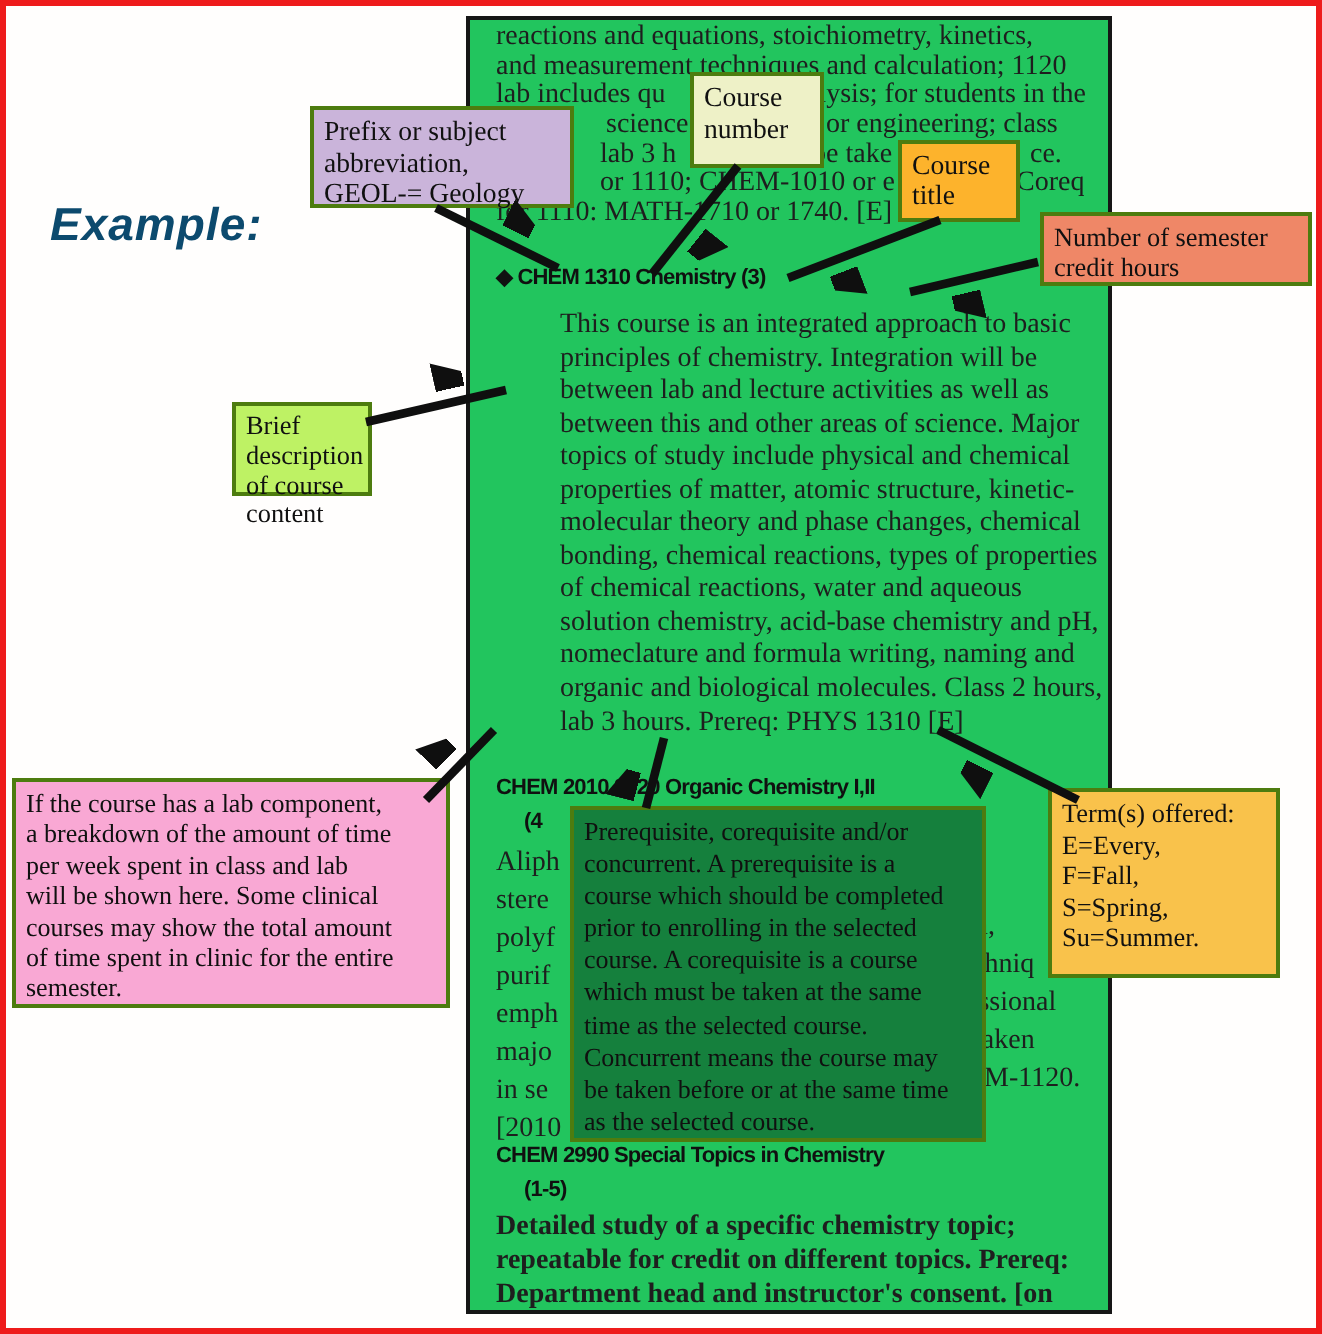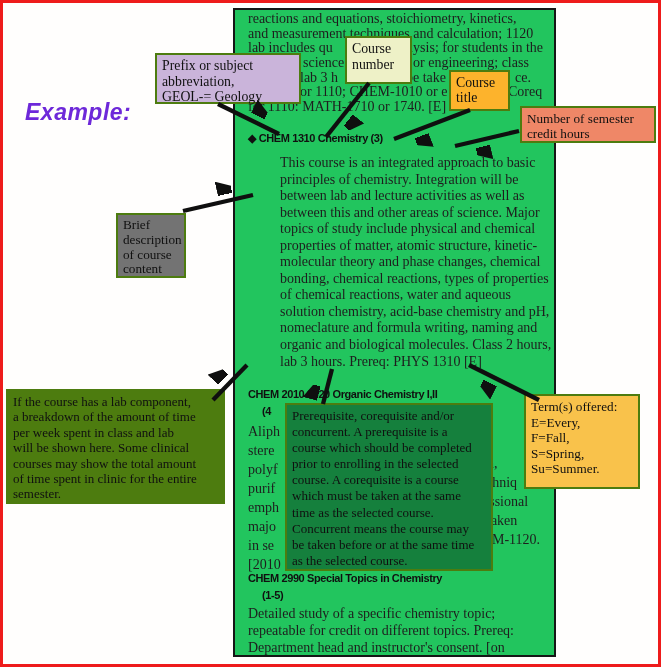--- a/index.html
+++ b/index.html
@@ -1,32 +1,32 @@
 <!DOCTYPE html>
 <html><head>
 <meta charset="utf-8">
 <style>
   html,body{margin:0;padding:0;background:#fff;}
   .frame{position:relative;width:655px;height:661px;border:3px solid #ee1b1b;background:#fffefd;overflow:hidden;
          font-family:"Liberation Serif",serif;}
   .example{position:absolute;left:22px;top:96px;font-family:"Liberation Sans",sans-serif;
-           font-weight:bold;font-style:italic;font-size:23px;color:#6d28d9;letter-spacing:0.5px;}
+           font-weight:bold;font-style:italic;font-size:23px;color:#0c4a6e;letter-spacing:0.5px;}
   
   .page{position:absolute;left:230px;top:5px;width:319px;height:645px;background:#22c55e;
         border:2px solid #161616;overflow:hidden;color:#1e1e1e;font-size:14px;}
   .sec{position:absolute;left:13px;white-space:nowrap;}
   .tline{position:relative;height:14.7px;}
   .tline span{position:absolute;top:0;}
   .bodyblock div{height:16.55px;}
   .h1{font-family:"Liberation Sans",sans-serif;font-weight:bold;font-size:11px;
       letter-spacing:-0.4px;color:#101010;white-space:nowrap;}
   .rowline{position:relative;height:19px;}
   .rowline .lf{position:absolute;left:0;top:0;}
   .rowline .rf{position:absolute;top:-6px;}
-  .b2990 div{height:16.8px;}
+  .b2990 div{height:16.8px;font-weight:bold;}
   
   .callout{position:absolute;border:2px solid #4d7c0f;box-sizing:border-box;color:#101010;
            padding:3px 5px;font-size:13.2px;line-height:15.6px;white-space:pre-line;}
   .arrows{position:absolute;left:0;top:0;z-index:30;pointer-events:none;}
 </style>
 </head>
 <body>
 
 <div class="frame">
 
@@ -117,39 +117,39 @@
     <div class="sec h1" style="top:562px;">CHEM 2990 Special Topics in Chemistry</div>
     <div class="sec h1" style="top:579px;left:27px;">(1-5)</div>
     <div class="sec b2990" style="top:596px;">
       <div>Detailed study of a specific chemistry topic;</div>
       <div>repeatable for credit on different topics. Prereq:</div>
       <div>Department head and instructor's consent. [on</div>
       <div>demand]</div>
     </div>
   </div>
 
-  <div class="callout" style="left: 152px; top: 50px; width: 146px; height: 51px; font-size: 13.8px; background-color: rgb(202, 180, 218);">Prefix or subject
+  <div class="callout" style="left: 152px; top: 50px; width: 132px; height: 51px; font-size: 13.8px; background-color: rgb(202, 180, 218);">Prefix or subject
 abbreviation,
 GEOL-= Geology</div>
 
   <div class="callout" style="left: 342px; top: 33px; width: 67px; height: 48px; font-size: 13.8px; background-color: rgb(238, 241, 199);">Course
 number</div>
 
   <div class="callout" style="left: 446px; top: 67px; width: 61px; height: 41px; font-size: 13.8px; line-height: 15px; background-color: rgb(253, 179, 44);">Course
 title</div>
 
   <div class="callout" style="left: 517px; top: 103px; width: 136px; height: 37px; line-height: 15px; background-color: rgb(239, 135, 103);">Number of semester
 credit hours</div>
 
-  <div class="callout" style="left: 113px; top: 210px; width: 70px; height: 65px; line-height: 14.8px; background-color: #737373;">Brief
+  <div class="callout" style="left: 113px; top: 198px; width: 70px; height: 47px; line-height: 14.8px; background-color: #bef264;">Brief
 description
 of course
 content</div>
 
-  <div class="callout" style="left: 3px; top: 386px; width: 219px; height: 115px; font-size: 13px; line-height: 15.4px; background-color: #4d7c0f;">If the course has a lab component,
+  <div class="callout" style="left: 3px; top: 386px; width: 219px; height: 115px; font-size: 13px; line-height: 15.4px; background-color: #f9a8d4;">If the course has a lab component,
 a breakdown of the amount of time
 per week spent in class and lab
 will be shown here. Some clinical
 courses may show the total amount
 of time spent in clinic for the entire
 semester.</div>
 
   <div class="callout" style="left: 282px; top: 400px; width: 208px; height: 168px; font-size: 13px; line-height: 16.1px; background-color: #15803d;">Prerequisite, corequisite and/or
 concurrent. A prerequisite is a
 course which should be completed

